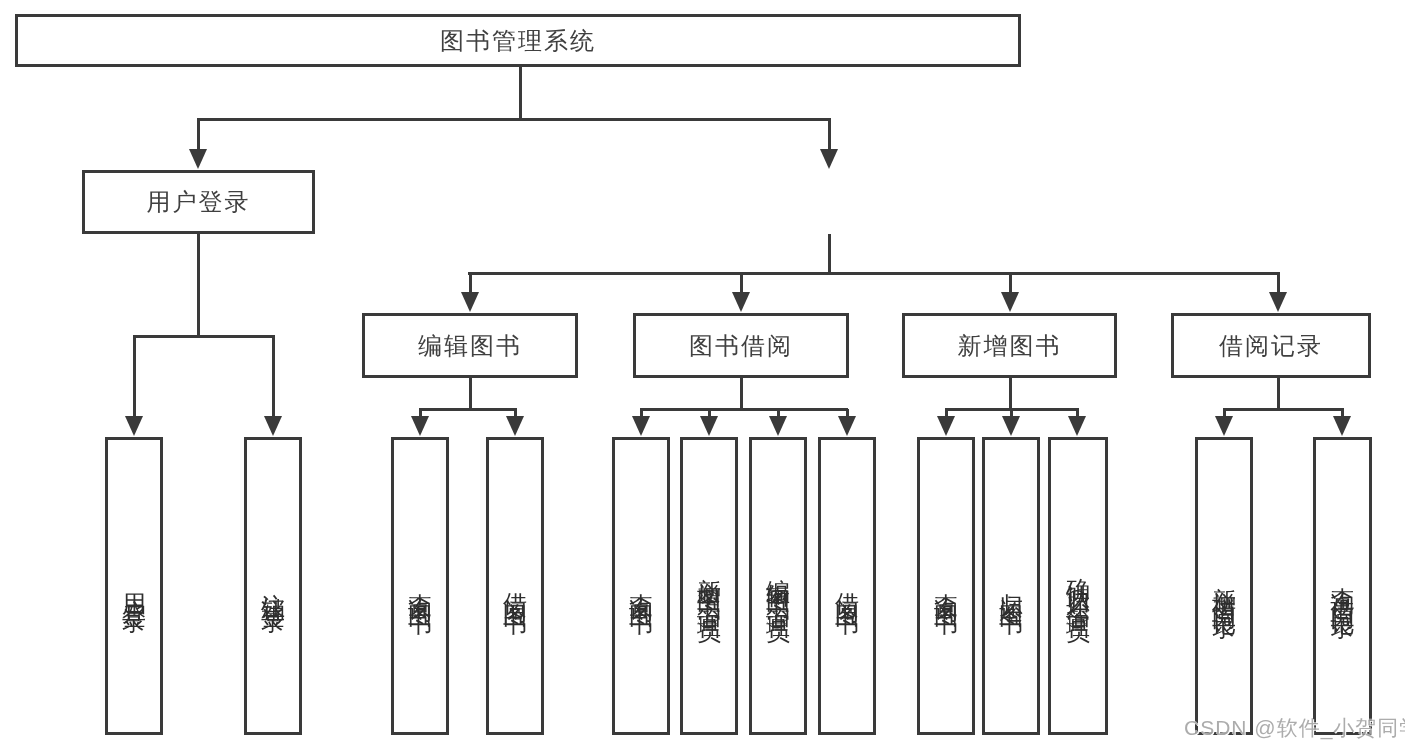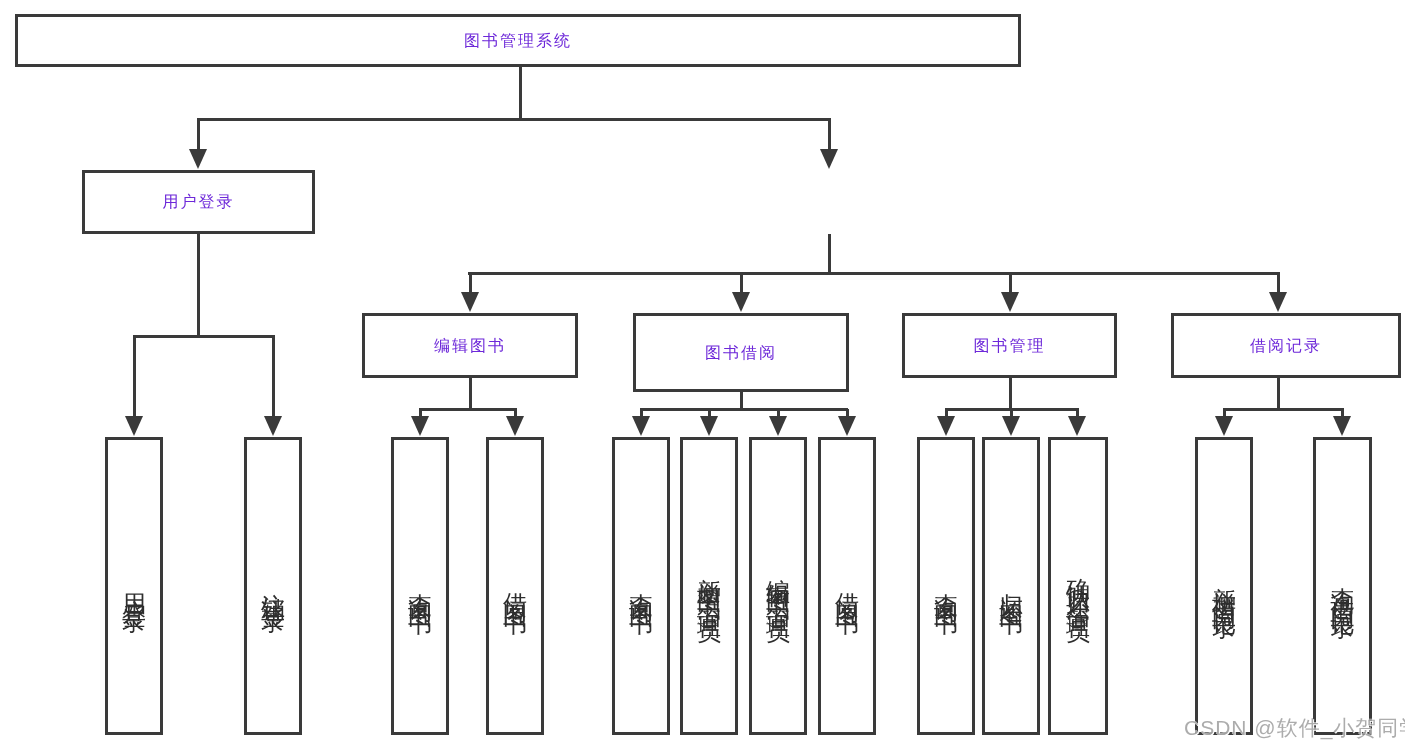--- a/index.html
+++ b/index.html
@@ -19,23 +19,23 @@
     position: absolute;
     box-sizing: border-box;
     background: #ffffff;
     border: 3px solid #3a3a3a;
     display: flex;
     align-items: center;
     justify-content: center;
     z-index: 3;
   }
   .hlabel {
-    font-size: 16px;
+    font-size: 24px;
     letter-spacing: 2px;
-    color: #6d28d9;
+    color: #404040;
     white-space: nowrap;
     line-height: 1;
   }
   .vlabel {
     writing-mode: vertical-rl;
     text-orientation: mixed;
     font-size: 24px;
     letter-spacing: 6px;
     color: #2e2e2e;
     line-height: 1;
@@ -76,27 +76,27 @@
     <span class="hlabel">图书管理系统</span>
   </div>
 
   <div class="box" style="left:82px; top:170px; width:233px; height:64px;">
     <span class="hlabel">用户登录</span>
   </div>
 
   <div class="box" style="left:362px; top:313px; width:216px; height:65px;">
     <span class="hlabel">编辑图书</span>
   </div>
-  <div class="box" style="left:633px; top:313px; width:216px; height:79px;">
+  <div class="box" style="left:633px; top:313px; width:216px; height:65px;">
     <span class="hlabel">图书借阅</span>
   </div>
   <div class="box" style="left:902px; top:313px; width:215px; height:65px;">
-    <span class="hlabel">图书管理</span>
+    <span class="hlabel">新增图书</span>
   </div>
-  <div class="box" style="left:1171px; top:313px; width:230px; height:65px;">
+  <div class="box" style="left:1171px; top:313px; width:200px; height:65px;">
     <span class="hlabel">借阅记录</span>
   </div>
 
   <div class="box" style="left:105px; top:437px; width:58px; height:298px;">
     <span class="vlabel">用户登录</span>
   </div>
   <div class="box" style="left:244px; top:437px; width:58px; height:298px;">
     <span class="vlabel">注销登录</span>
   </div>
 

